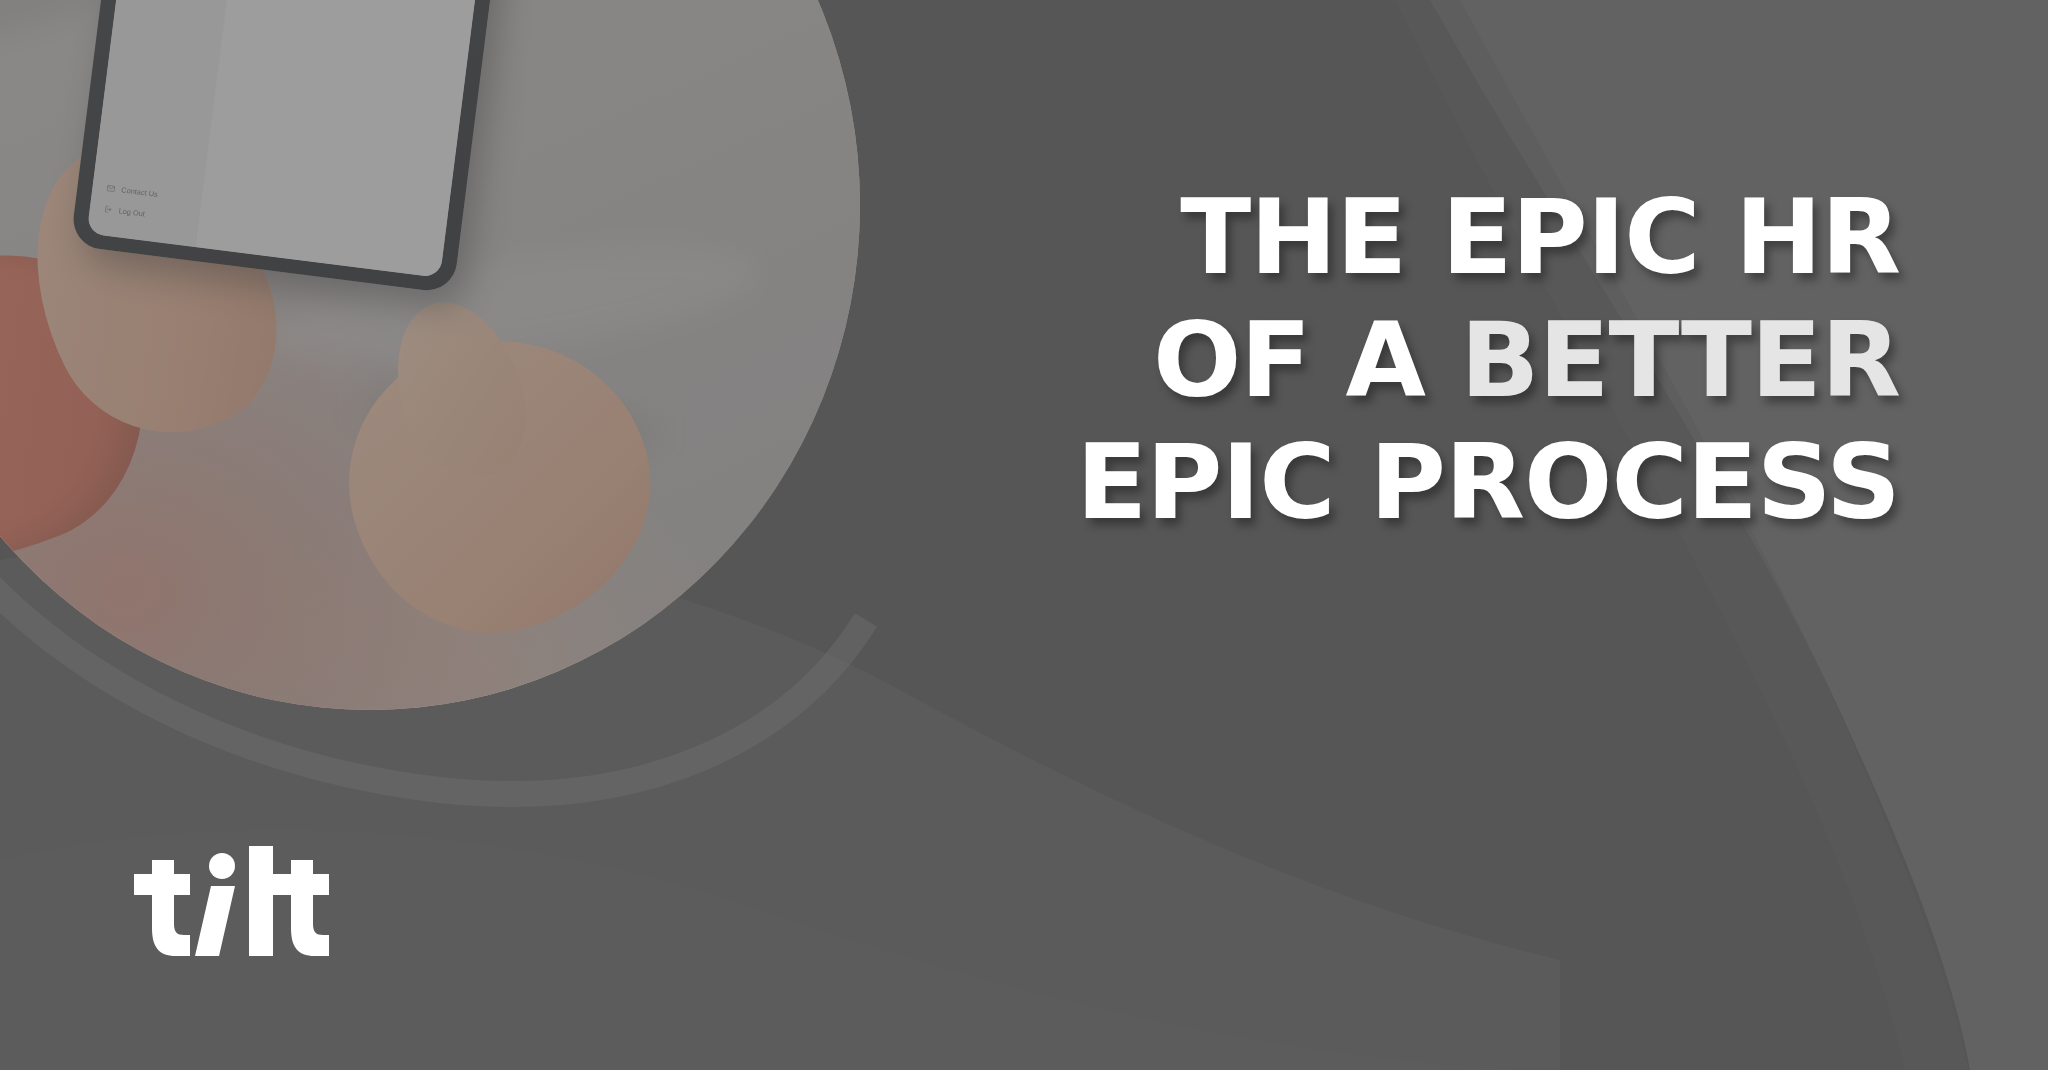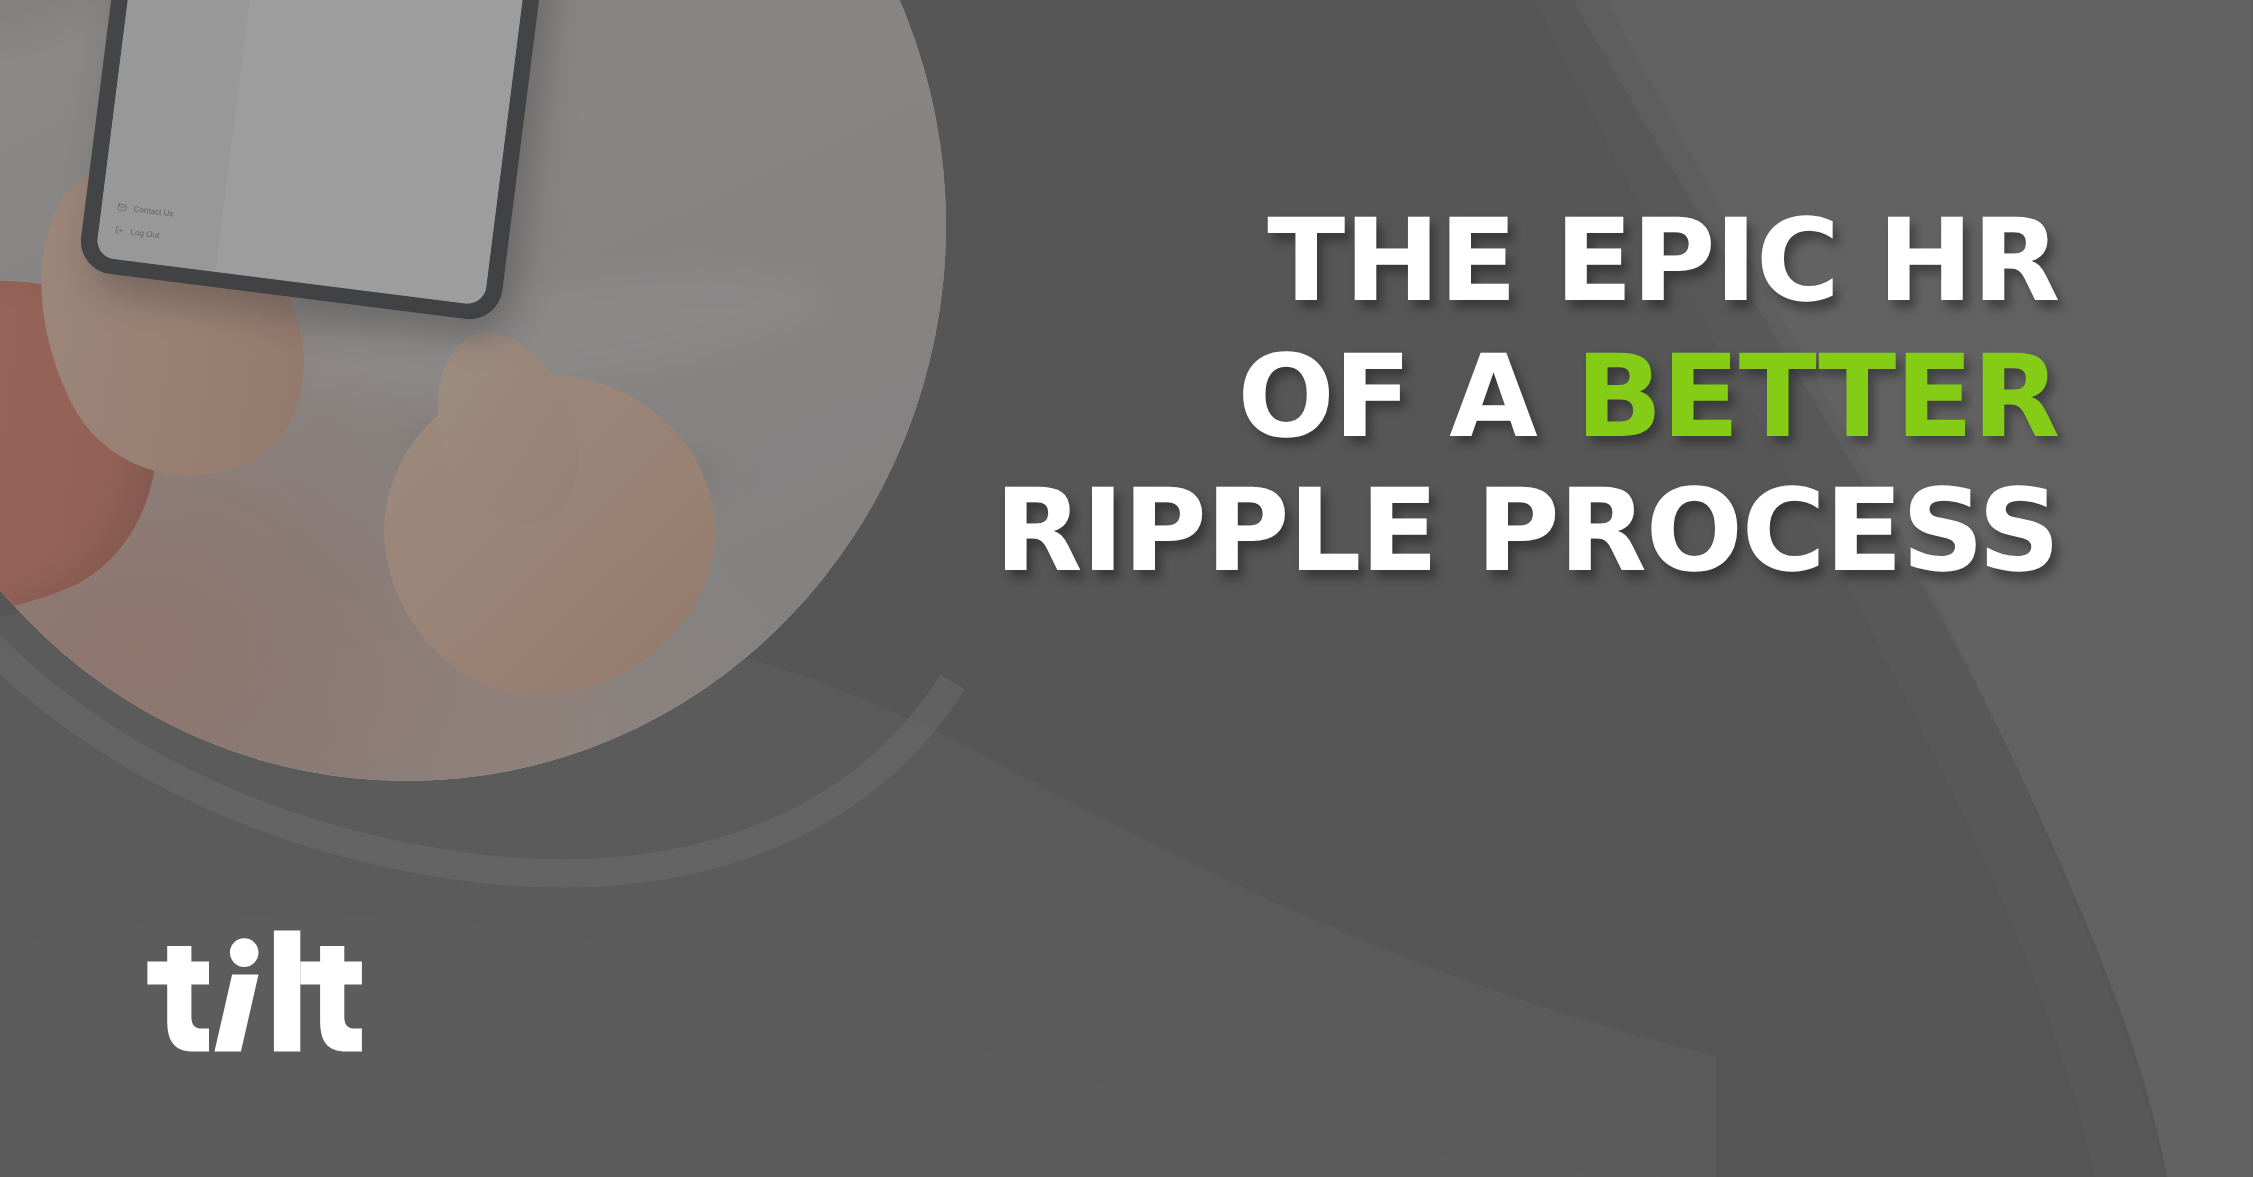--- a/index.html
+++ b/index.html
@@ -136,36 +136,36 @@
 
   
   .photo-tint {
     position:absolute; inset:0;
     background:rgba(86,86,86,0.56);
   }
 
   
   .title-block {
     position:absolute;
-    left:600px; top:176px;
+    left:628px; top:176px;
     width:1360px;
     text-align:right;
     padding-right:88px;
   }
   .title-line {
     font-family:"DejaVu Sans", sans-serif;
     font-weight:bold;
     font-size:104px;
     line-height:1.18;
     letter-spacing:-1px;
     color:#ffffff;
     text-shadow: 5px 7px 9px rgba(0,0,0,0.34);
     white-space:nowrap;
   }
-  .accent { color:#84cc16; }
+  .accent { color:#e5e5e5; }
 
   
   .brand {
     position:absolute;
     left:110px; bottom:104px;
     width:240px; height:140px;
   }
   .brand svg { width:100%; height:100%; display:block; }
 </style>
 </head>
@@ -257,21 +257,21 @@
 
         </div>
       </div>
     </div>
     <div class="photo-tint"></div>
   </div>
 
   <div class="title-block">
     <div class="title-line">THE EPIC HR</div>
     <div class="title-line"><span>OF A </span><span class="accent">BETTER</span></div>
-    <div class="title-line">RIPPLE PROCESS</div>
+    <div class="title-line">EPIC PROCESS</div>
   </div>
 
   <div class="brand">
     <svg viewBox="0 0 240 140" fill="#ffffff">
 
       <path d="M24 48 h18 l0 -14 h22 l0 14 h16 v21 h-16 v29 c0 8 3 11 10 11 h6 v21 h-14 c-18 0 -24 -10 -24 -28 v-33 h-18 z"></path>
 
       <circle cx="112" cy="40" r="13"></circle>
       <path d="M101 60 h24 l-16 70 h-24 z"></path>
 

